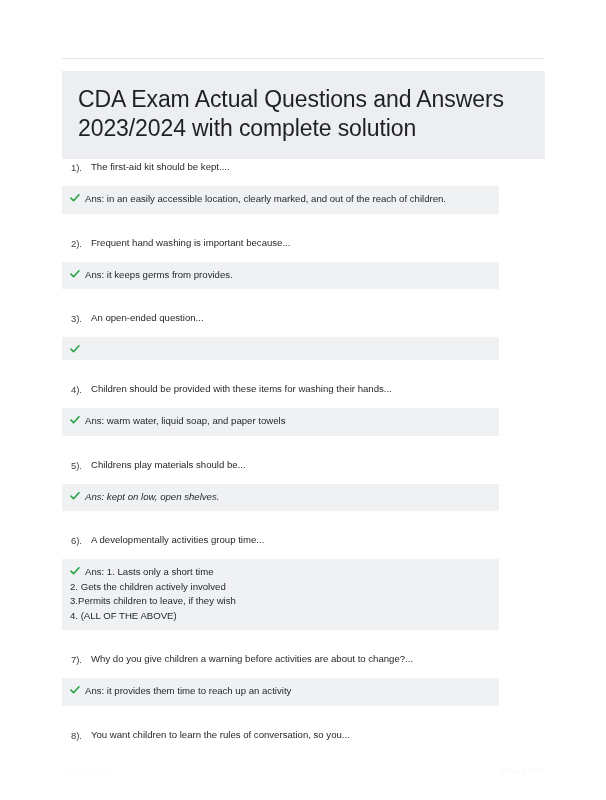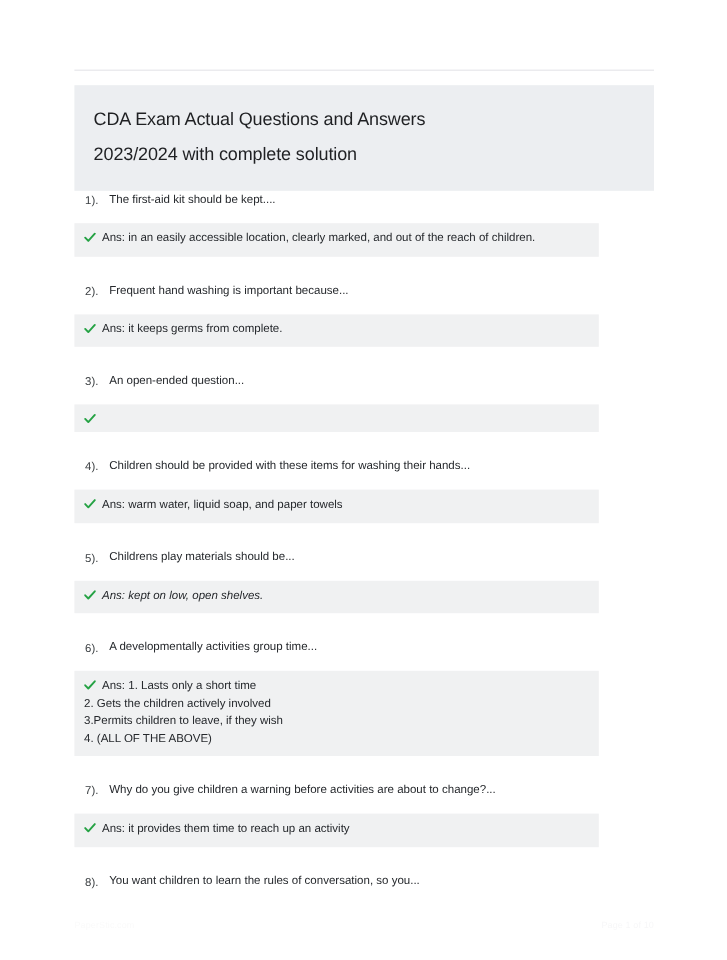--- a/index.html
+++ b/index.html
@@ -37,21 +37,21 @@
   .title-banner {
     position: absolute;
     left: 62px;
     top: 71px;
     width: 483px;
     box-sizing: border-box;
     background: #eceef1;
     padding: 14px 16px 16px 16px;
   }
   .title-text {
-    font-size: 15px;
+    font-size: 23px;
     line-height: 29px;
     color: #1f2023;
     font-weight: 400;
     letter-spacing: -0.1px;
     white-space: pre-line;
   }
 
   
   .qa-list {
     position: absolute;
@@ -159,21 +159,21 @@
         </div>
       </div>
       <div class="qa-block">
         <div class="q-row">
           <div class="q-num">2).</div>
           <div class="q-text">Frequent hand washing is important because...</div>
         </div>
         <div class="a-box" style="background: rgb(240, 241, 242);">
           <div class="a-line first"><span class="check-icon"><svg width="10" height="10" viewBox="0 0 12 12" aria-hidden="true">
                 <path d="M1.2 6.1 L4.3 9.3 L10.8 2.1" fill="none" stroke="#25a244" stroke-width="1.9" stroke-linecap="round" stroke-linejoin="round"></path>
-              </svg></span><span>Ans: it keeps germs from complete.</span></div>
+              </svg></span><span>Ans: it keeps germs from provides.</span></div>
         </div>
       </div>
       <div class="qa-block">
         <div class="q-row">
           <div class="q-num">3).</div>
           <div class="q-text">An open-ended question...</div>
         </div>
         <div class="a-box" style="background: rgb(240, 241, 242);">
           <div class="a-line first"><span class="check-icon"><svg width="10" height="10" viewBox="0 0 12 12" aria-hidden="true">
                 <path d="M1.2 6.1 L4.3 9.3 L10.8 2.1" fill="none" stroke="#25a244" stroke-width="1.9" stroke-linecap="round" stroke-linejoin="round"></path>

